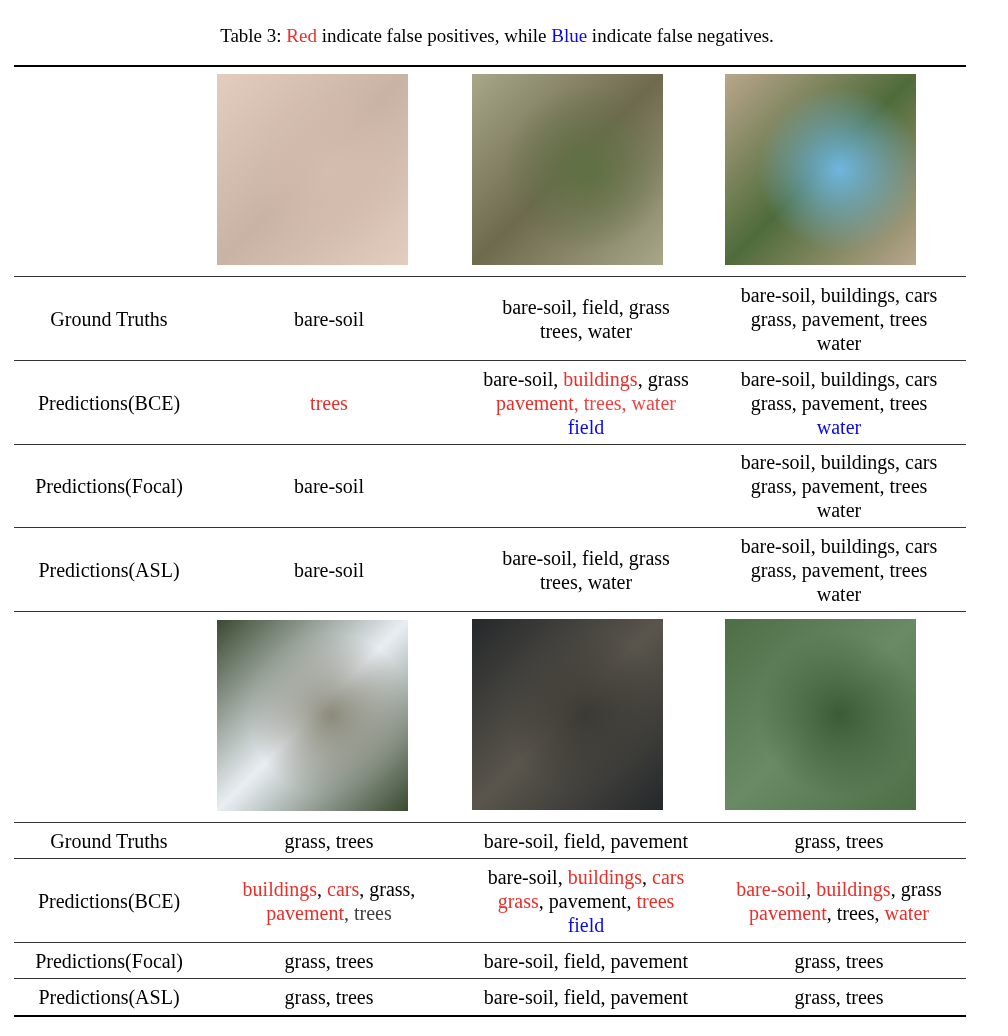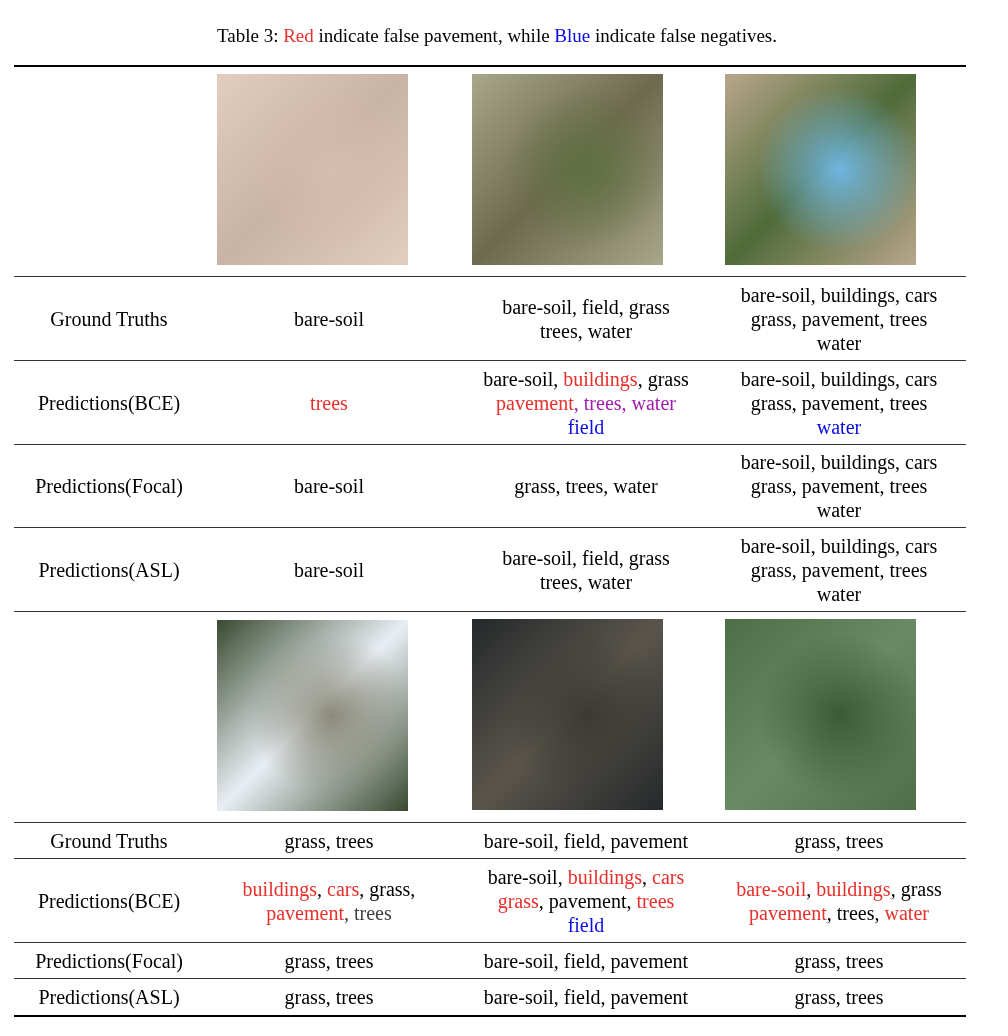--- a/index.html
+++ b/index.html
@@ -27,21 +27,21 @@
   .c1 { left: 204px; width: 250px; }
   .c2 { left: 458px; width: 256px; }
   .c3 { left: 712px; width: 254px; }
   .img { position: absolute; width: 191px; height: 191px; }
   .vc { display: flex; align-items: center; justify-content: center; }
 </style>
 </head>
 <body>
 
 <div class="caption">
-  <span>Table 3: </span><span class="red">Red</span><span> indicate false pavement, while </span><span class="blue">Blue</span><span> indicate false negatives.</span>
+  <span>Table 3: </span><span class="red">Red</span><span> indicate false positives, while </span><span class="blue">Blue</span><span> indicate false negatives.</span>
 </div>
 
 <div class="rule thick" style="top:65px"></div>
 <div class="rule thin" style="top:276px"></div>
 <div class="rule thin" style="top:360px"></div>
 <div class="rule thin" style="top:444px"></div>
 <div class="rule thin" style="top:527px"></div>
 <div class="rule thin" style="top:611px"></div>
 <div class="rule thin" style="top:822px"></div>
 <div class="rule thin" style="top:858px"></div>
@@ -77,39 +77,38 @@
     </div>
   </div>
 <div class="cell c1 vc" style="top:361px;height:83px">
     <div>
       <div><span style="color: rgb(232, 48, 42);">trees</span></div>
     </div>
   </div>
 <div class="cell c2 vc" style="top:361px;height:83px">
     <div>
       <div><span style="color: rgb(0, 0, 0);">bare-soil, </span><span style="color: rgb(232, 48, 42);">buildings</span><span style="color: rgb(0, 0, 0);">, grass</span></div>
-      <div><span style="color: rgb(232, 48, 42);">pavement</span><span style="color: #a21caf;">, trees, water</span></div>
+      <div><span style="color: rgb(232, 48, 42);">pavement</span><span style="color: #ef4444;">, trees, water</span></div>
       <div><span style="color: rgb(10, 10, 230);">field</span></div>
     </div>
   </div>
 <div class="cell c3 vc" style="top:361px;height:83px">
     <div>
       <div><span style="color: rgb(0, 0, 0);">bare-soil, buildings, cars</span></div>
       <div><span style="color: rgb(0, 0, 0);">grass, pavement, trees</span></div>
       <div><span style="color: rgb(10, 10, 230);">water</span></div>
     </div>
   </div>
 <div class="cell c1 vc" style="top:445px;height:82px">
     <div>
       <div><span style="color: rgb(0, 0, 0);">bare-soil</span></div>
     </div>
   </div>
 <div class="cell c2 vc" style="top:445px;height:82px">
     <div>
-      <div><span style="color: rgb(0, 0, 0);">grass, trees, water</span></div>
     </div>
   </div>
 <div class="cell c3 vc" style="top:445px;height:82px">
     <div>
       <div><span style="color: rgb(0, 0, 0);">bare-soil, buildings, cars</span></div>
       <div><span style="color: rgb(0, 0, 0);">grass, pavement, trees</span></div>
       <div><span style="color: rgb(0, 0, 0);">water</span></div>
     </div>
   </div>
 <div class="cell c1 vc" style="top:528px;height:83px">

